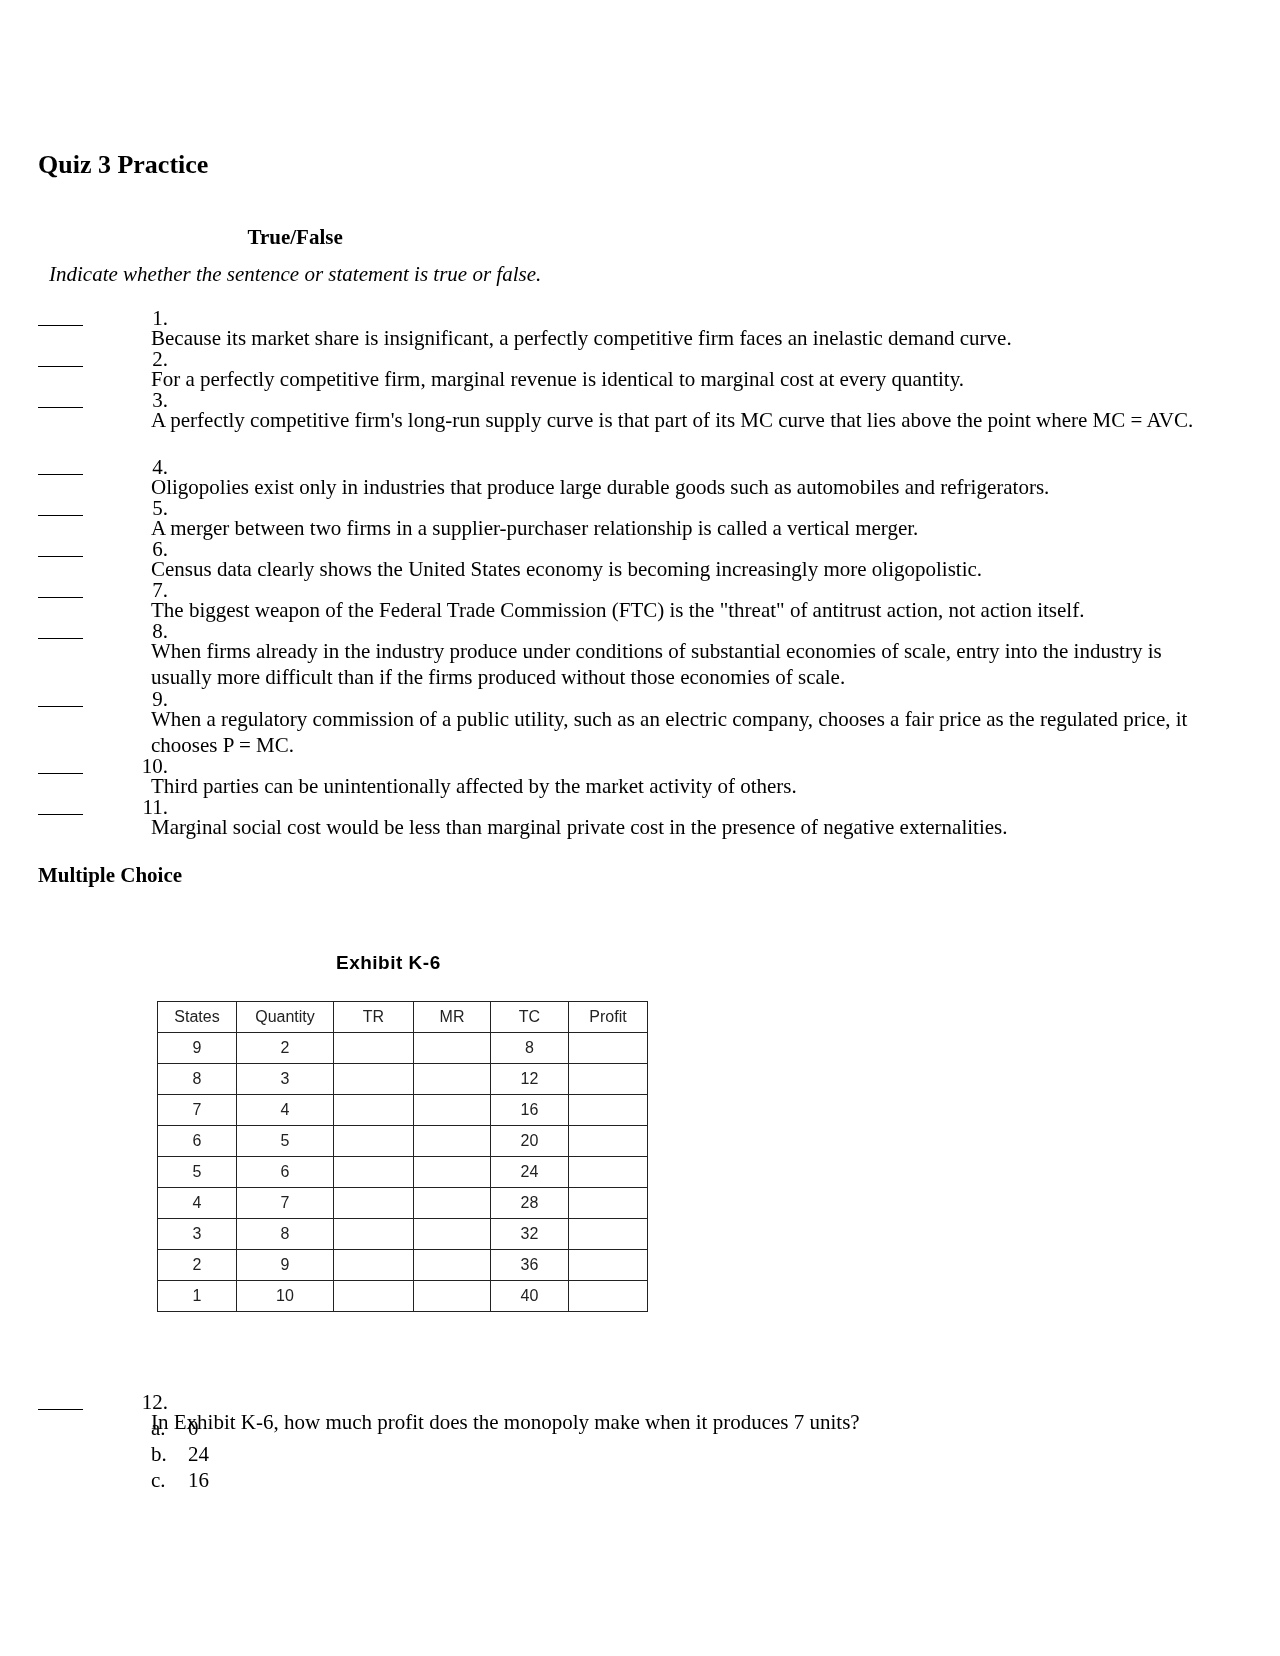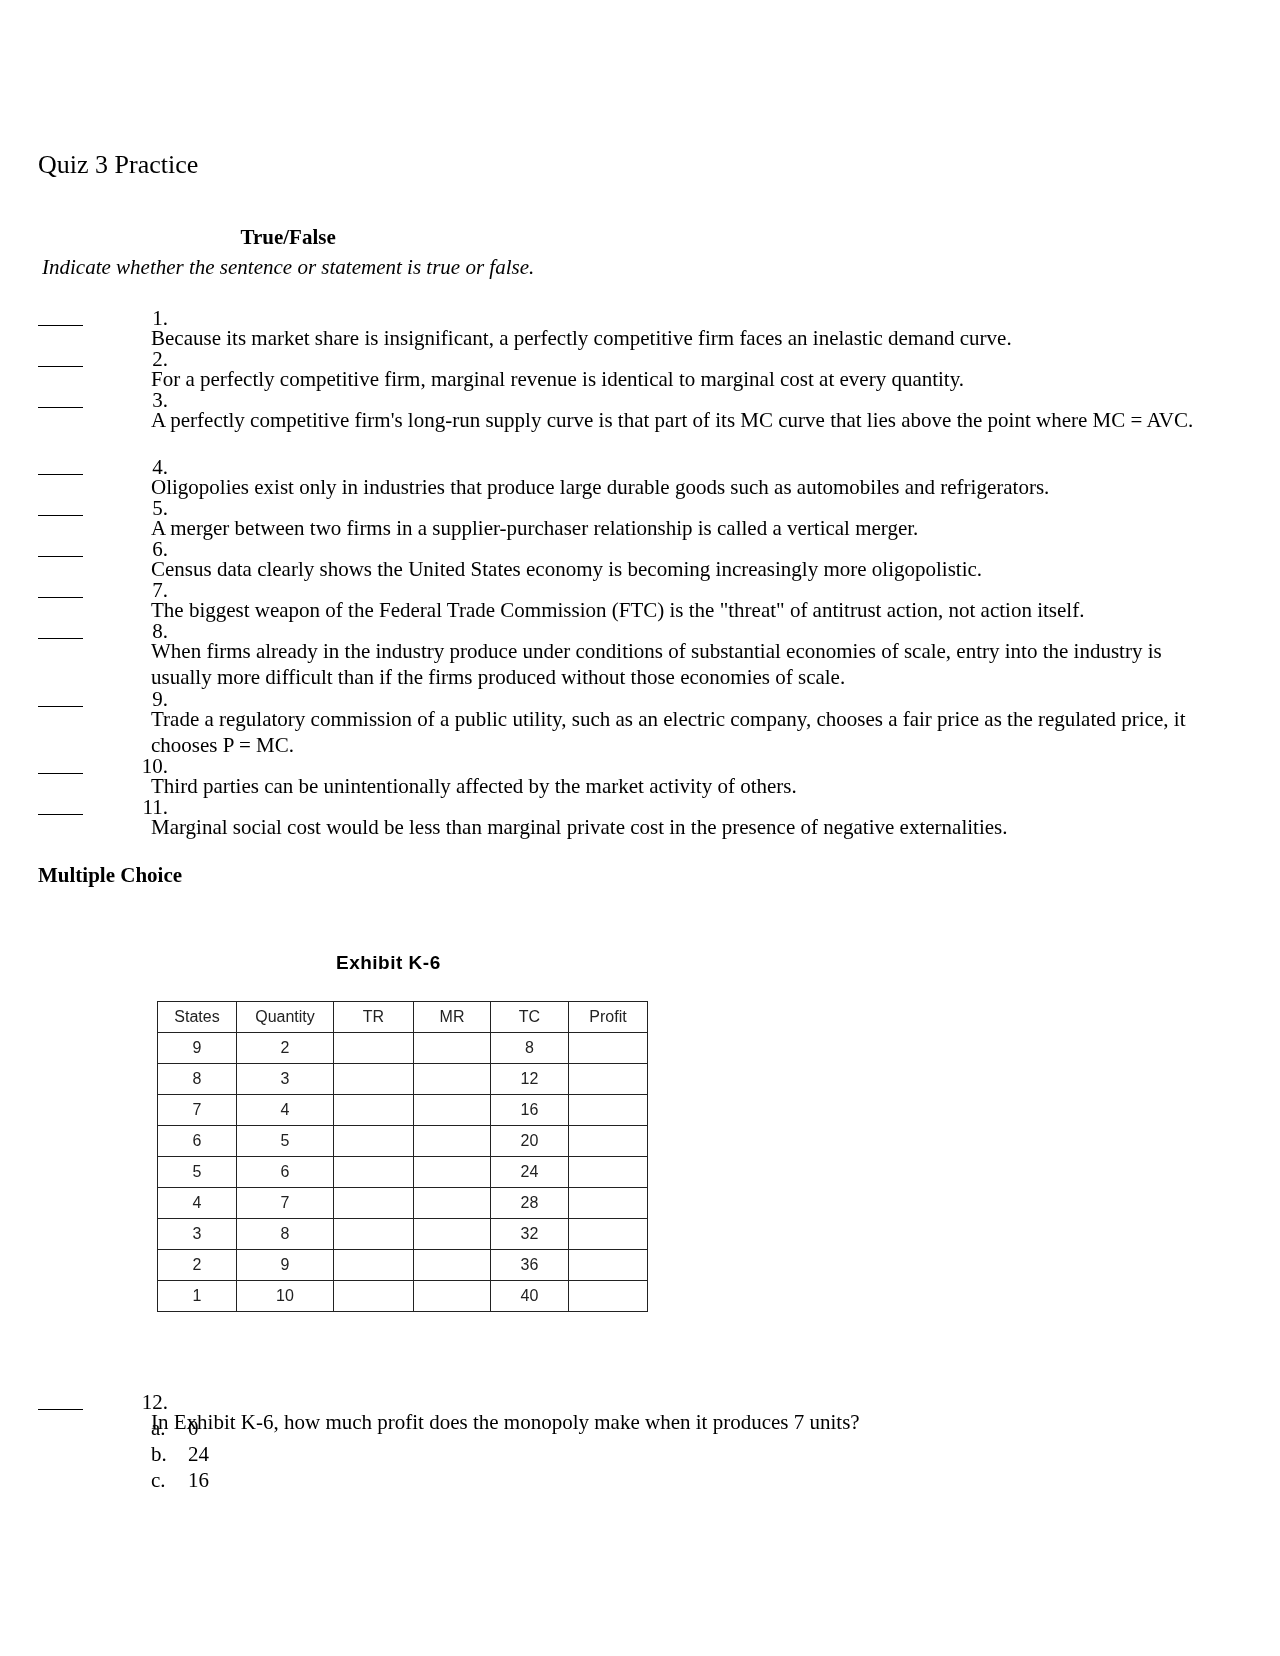--- a/index.html
+++ b/index.html
@@ -1,23 +1,23 @@
 <!DOCTYPE html>
 <html><head>
 <meta charset="utf-8">
 <style>
   html, body { margin: 0; padding: 0; background: #ffffff; }
   body {
     width: 1280px; height: 1656px; position: relative; overflow: hidden;
     font-family: "Liberation Serif", serif; color: #000;
   }
   .page { position: absolute; left: 38px; top: 0; width: 1210px; }
-  .title { position: absolute; top: 150px; left: 0; font-size: 26px; font-weight: normal; margin: 0; }
+  .title { position: absolute; top: 150px; left: 0; font-size: 26px; font-weight: bold; margin: 0; }
   .sec-head { font-size: 21px; font-weight: bold; margin: 0; line-height: 26px; }
-  .sec-inst { font-size: 21px; font-style: italic; margin: 4px; line-height: 26px; }
+  .sec-inst { font-size: 21px; font-style: italic; margin: 11px; line-height: 26px; }
   .section { position: absolute; left: 0; }
   .q { position: absolute; left: 0; width: 1210px; font-size: 21px; line-height: 26px; }
   .q .blank {
     position: absolute; left: 0; top: 0; width: 45px; height: 20px;
     border-bottom: 1.5px solid #000;
   }
   .q .num { position: absolute; left: 58px; width: 72px; text-align: right; }
   .q .text { position: absolute; left: 113px; width: 1060px; margin-top: 20px; }
   .choices { position: absolute; left: 113px; font-size: 21px; line-height: 26px; }
   .choice { display: flex; }
@@ -82,21 +82,21 @@
     <span class="text">The biggest weapon of the Federal Trade Commission (FTC) is the "threat" of antitrust action, not action itself.</span>
   </div>
   <div class="q" style="top:618px;">
     <span class="blank"></span>
     <span class="num">8.</span>
     <span class="text">When firms already in the industry produce under conditions of substantial economies of scale, entry into the industry is usually more difficult than if the firms produced without those economies of scale.</span>
   </div>
   <div class="q" style="top:686px;">
     <span class="blank"></span>
     <span class="num">9.</span>
-    <span class="text">Trade a regulatory commission of a public utility, such as an electric company, chooses a fair price as the regulated price, it chooses P = MC.</span>
+    <span class="text">When a regulatory commission of a public utility, such as an electric company, chooses a fair price as the regulated price, it chooses P = MC.</span>
   </div>
   <div class="q" style="top:753px;">
     <span class="blank"></span>
     <span class="num">10.</span>
     <span class="text">Third parties can be unintentionally affected by the market activity of others.</span>
   </div>
   <div class="q" style="top:794px;">
     <span class="blank"></span>
     <span class="num">11.</span>
     <span class="text">Marginal social cost would be less than marginal private cost in the presence of negative externalities.</span>

